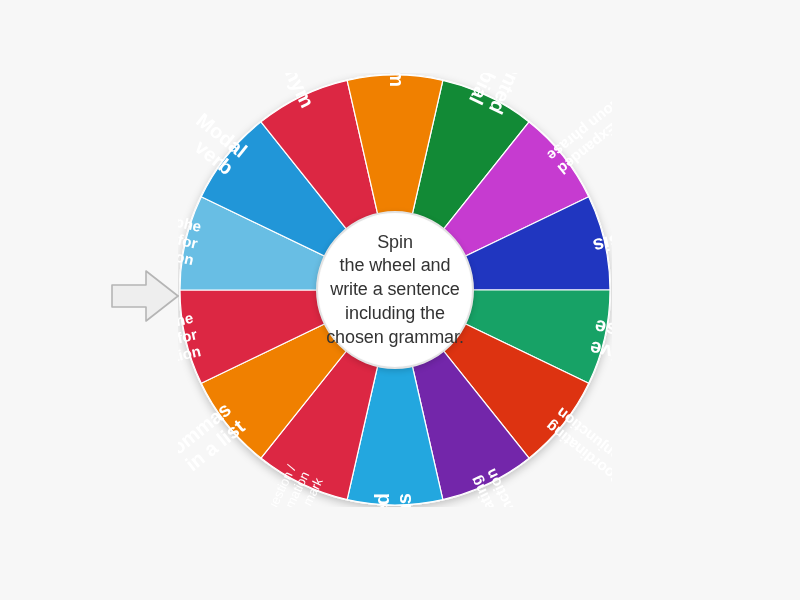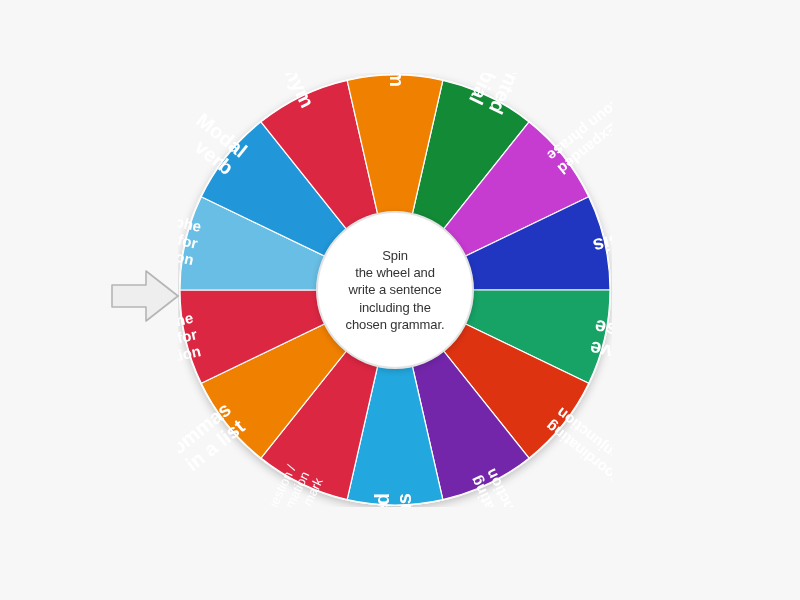--- a/index.html
+++ b/index.html
@@ -58,21 +58,21 @@
     border: 2px solid #e3e3e3;
     box-shadow: 0 2px 6px rgba(0,0,0,0.16), inset 0 0 0 1px #fdfdfd;
     display: flex;
     align-items: center;
     justify-content: center;
     box-sizing: border-box;
   }
   #hub-text {
     text-align: center;
     color: #333333;
-    font-size: 13px;
+    font-size: 18px;
     line-height: 1.32;
     font-family: "Liberation Sans", sans-serif;
     padding: 0 6px;
     white-space: pre-line;
     letter-spacing: -0.1px;
   }
 
   .seg-label {
     font-family: "Liberation Sans", sans-serif;
     fill: #ffffff;

